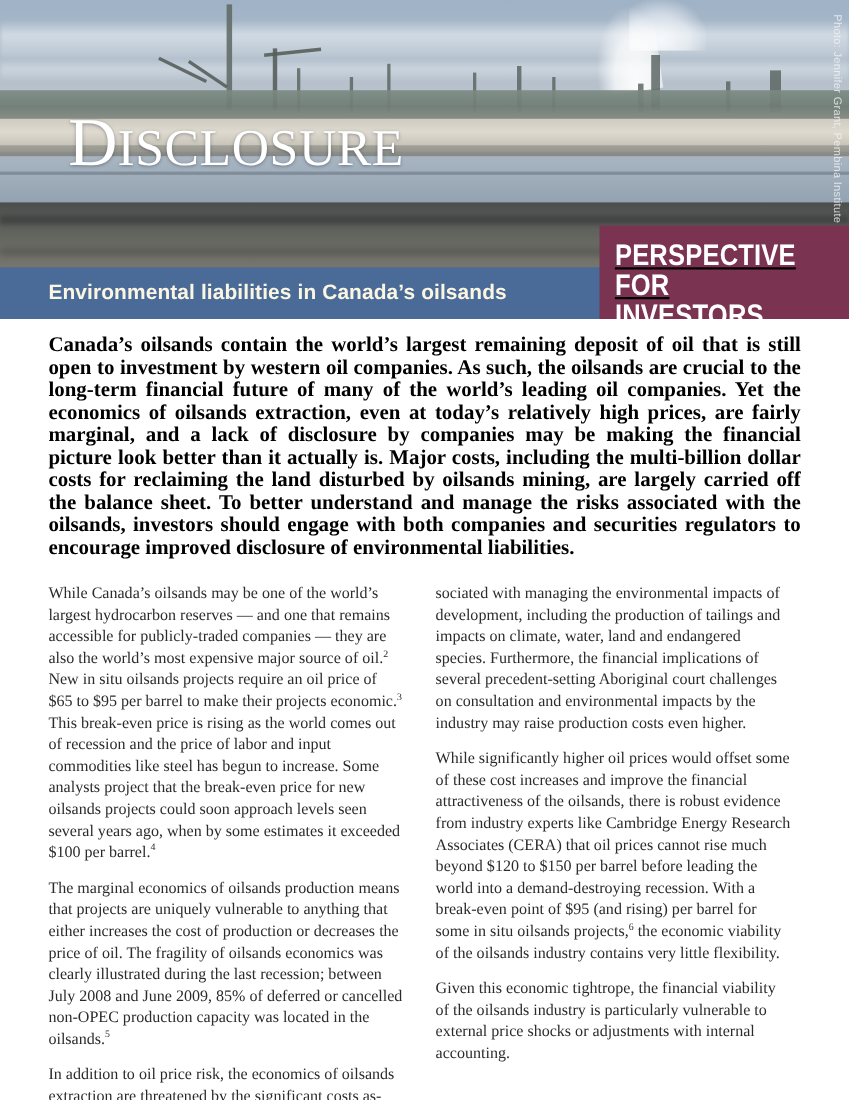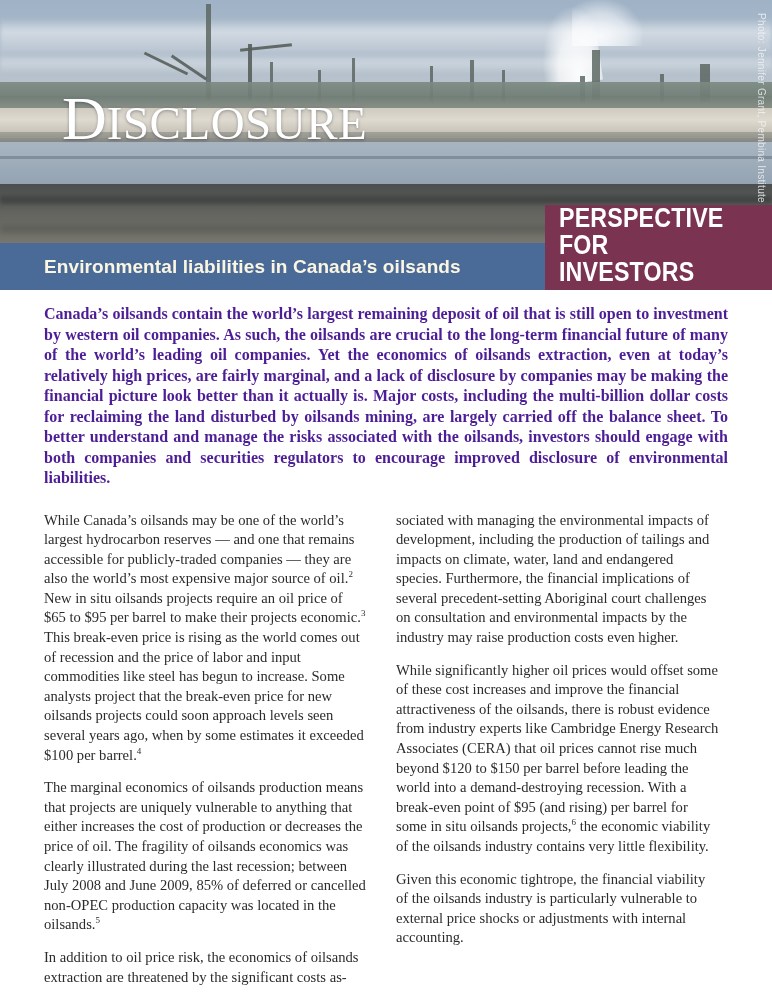--- a/index.html
+++ b/index.html
@@ -129,21 +129,21 @@
     line-height: .98;
     text-shadow: 0 1px 3px rgba(40,45,55,.45);
     pointer-events: none;
   }
   .masthead .line {
     display: block;
     white-space: nowrap;
   }
   .masthead .cap { font-size: 62px; }
   .masthead .sc  { font-size: 47px; letter-spacing: .5px; }
-  .masthead .line2 { margin-top: 2px; margin-left: 10px; }
+  .masthead .line2 { margin-top: 14px; margin-left: 10px; }
   .credit-wrap {
     position: absolute;
     right: 0px;
     top: 0px;
     width: 22px;
     height: 215px;
   }
   .credit-inner {
     position: absolute;
     left: 50%;
@@ -180,21 +180,22 @@
   
   .perspective-box {
     position: absolute;
     left: 545px;
     top: 205px;
     width: 227px;
     height: 108px;
     background: #7b3352;
     display: flex;
     flex-direction: column;
-    justify-content: flex-start;
+    justify-content: center;
+    text-decoration: underline;
   }
   .perspective-line {
     color: #ffffff;
     font-family: "Liberation Sans", sans-serif;
     font-weight: bold;
     font-size: 27px;
     line-height: 1.0;
     letter-spacing: .2px;
     margin-left: 14px;
     transform: scaleX(0.86);
@@ -211,23 +212,23 @@
   .page-title {
     margin: 18px 0 0 44px;
     color: #7b3352;
     font-family: "Liberation Sans", sans-serif;
     font-weight: bold;
     font-size: 27px;
     letter-spacing: -0.2px;
   }
   .lede {
     margin: 14px 44px 0 44px;
-    color: #4c1d95;
+    color: #000000;
     font-family: "Liberation Serif", serif;
-    font-size: 16px;
+    font-size: 19px;
     line-height: 20.5px;
     text-align: justify;
     font-weight: 600;
   }
   .columns {
     margin: 22px 44px 0 44px;
     display: flex;
     gap: 28px;
   }
   .col {

